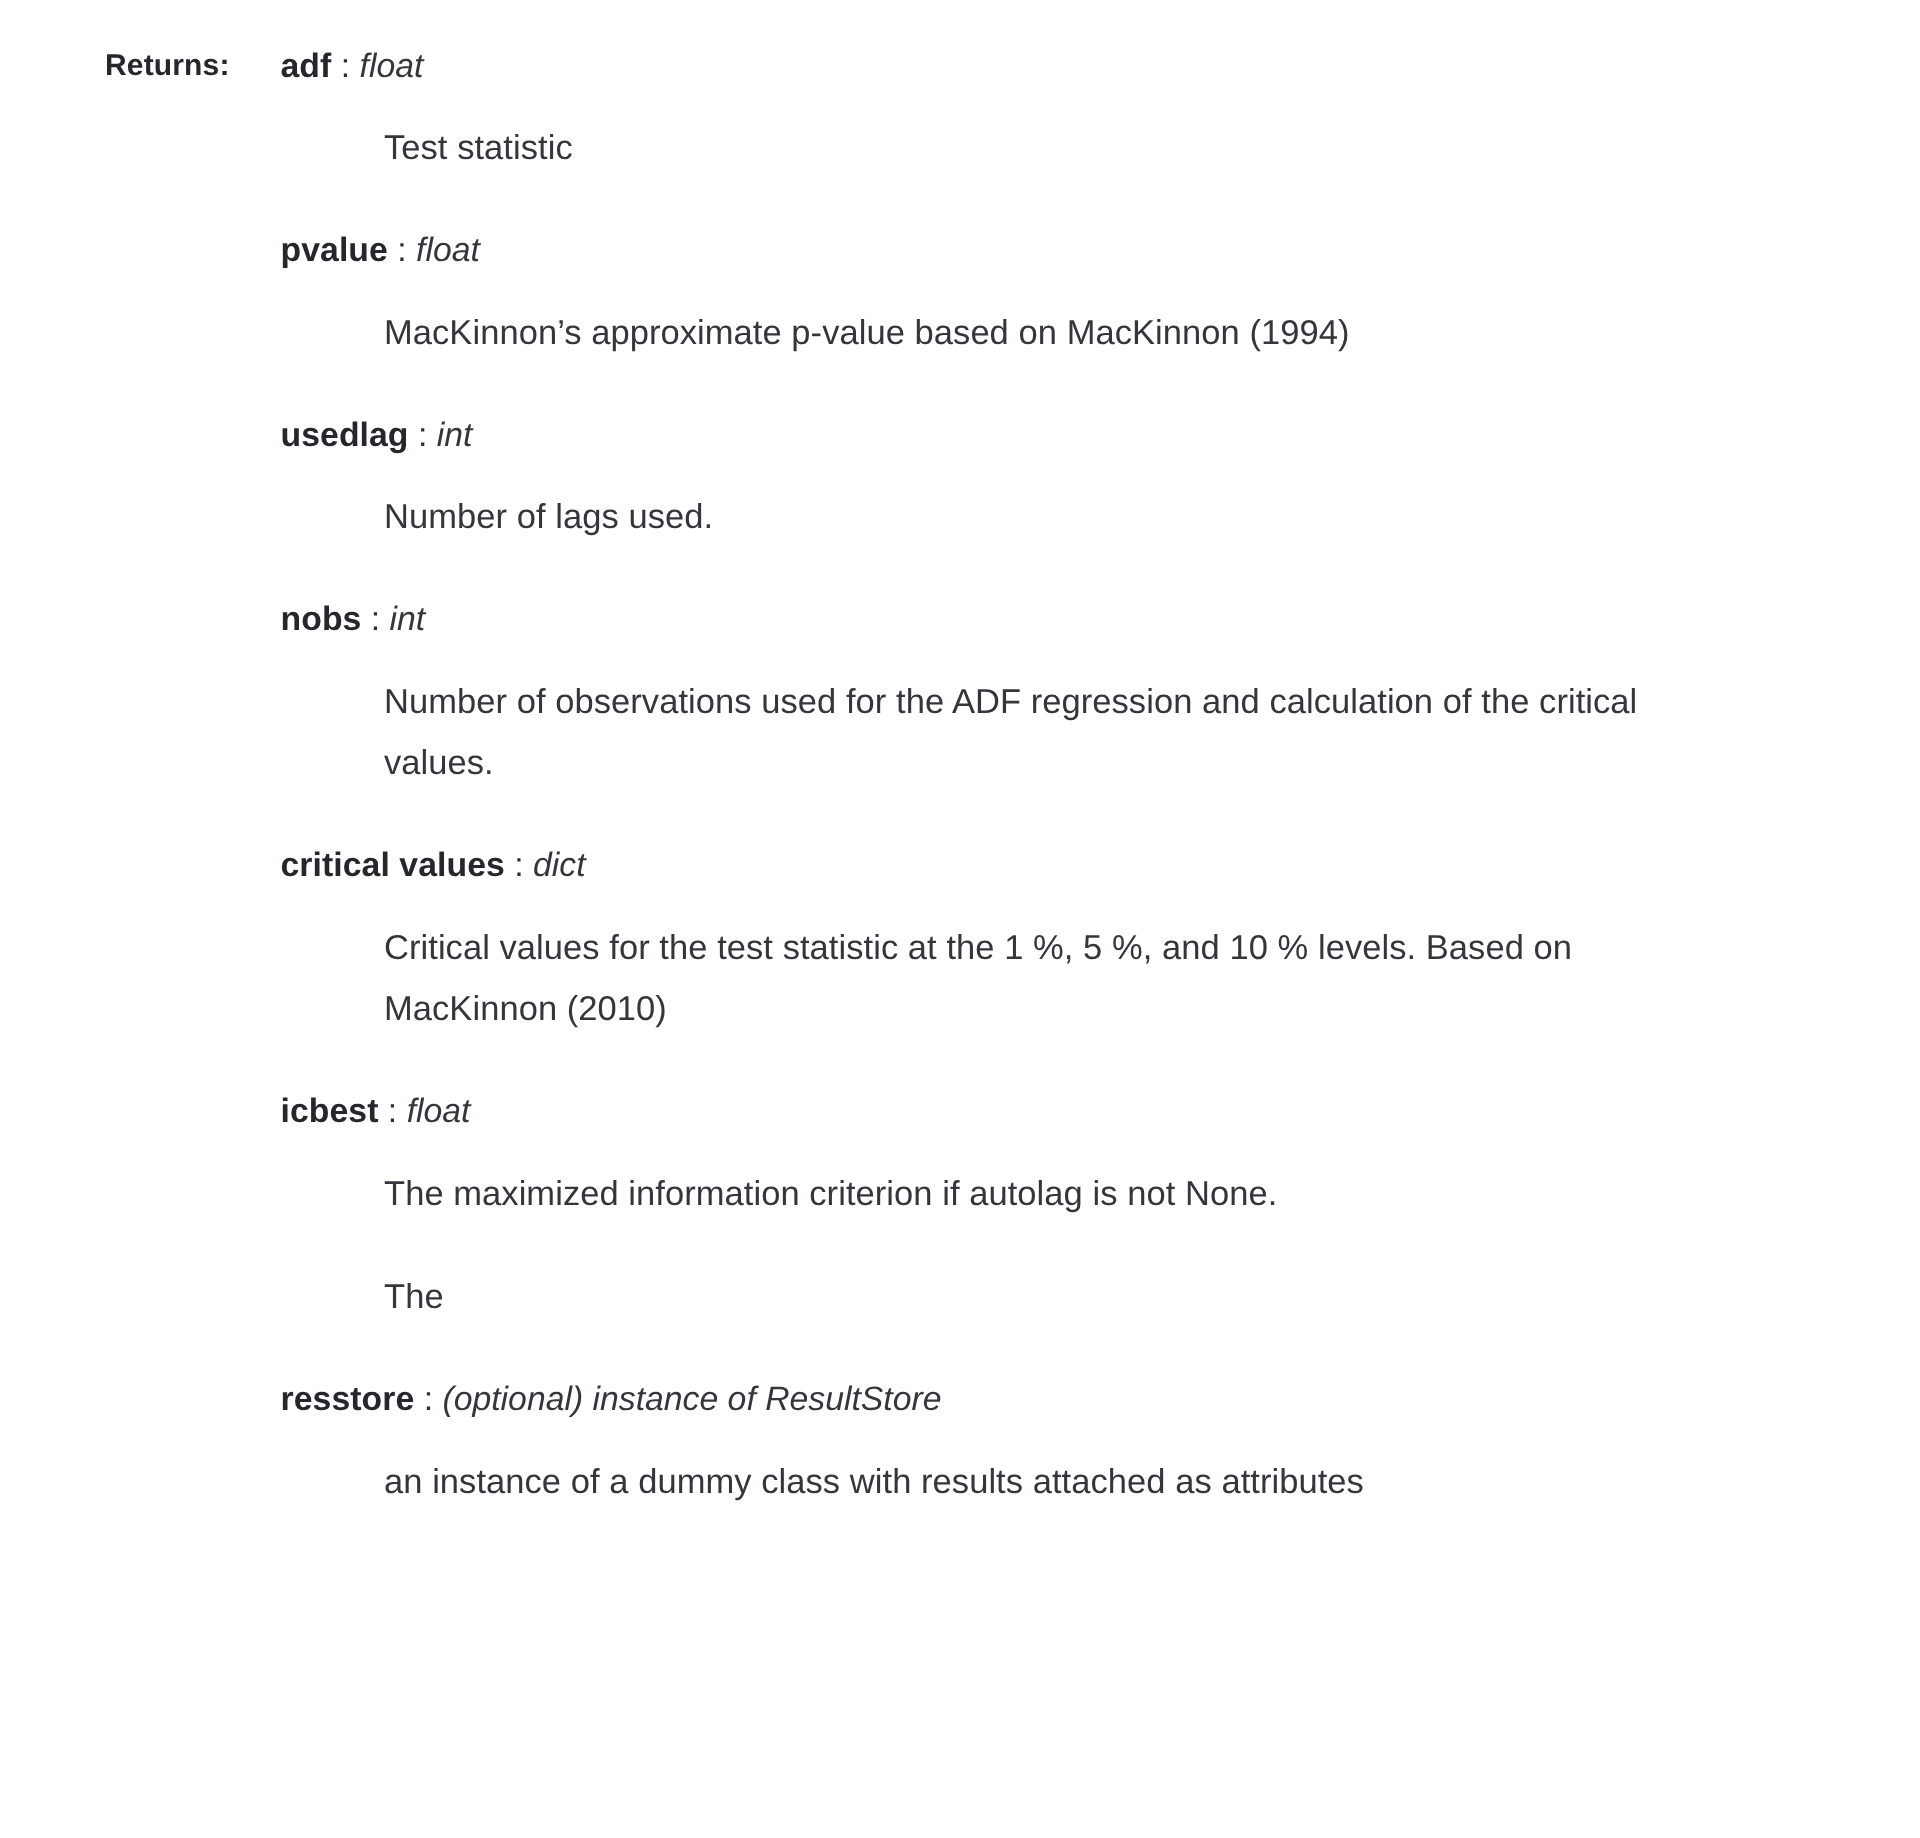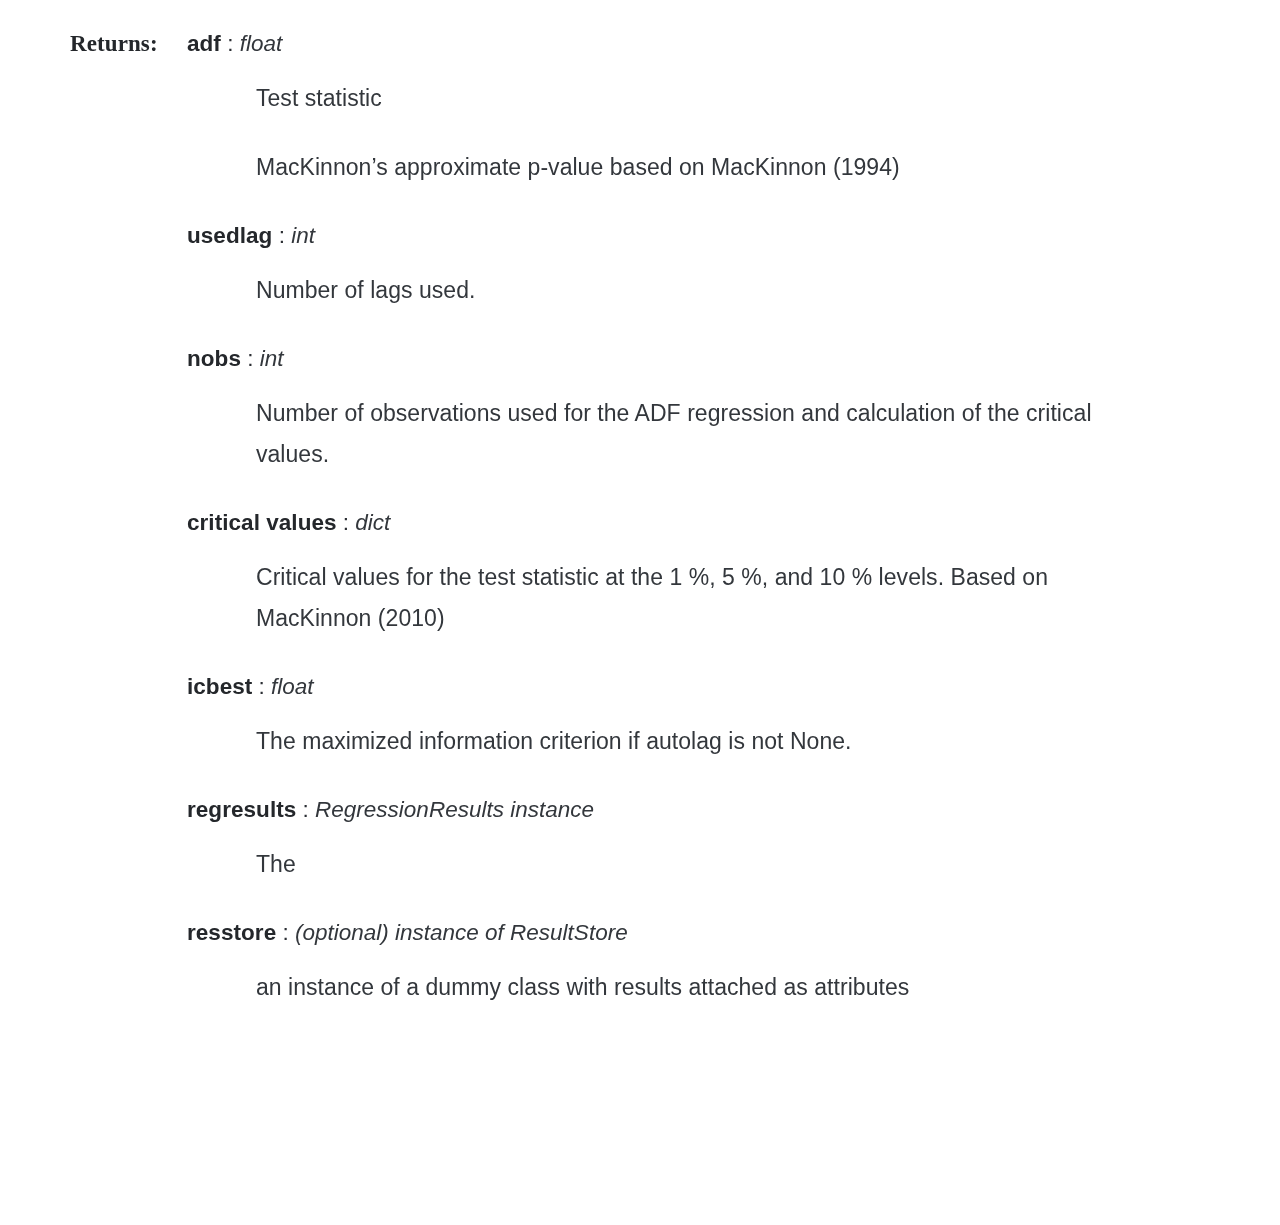--- a/index.html
+++ b/index.html
@@ -23,27 +23,26 @@
   }
   .returns-block {
     display: flex;
     align-items: flex-start;
     padding-top: 24px;
   }
   .returns-label {
     width: 187px;
     padding-left: 70px;
     box-sizing: border-box;
-    font-size: 23px;
+    font-size: 20px;
     font-weight: bold;
     line-height: 40px;
     color: #24272b;
     letter-spacing: 0.1px;
     white-space: nowrap;
-    font-family: Liberation Serif, serif;
   }
   .returns-body {
     width: 1000px;
   }
   .field-entry {
     margin: 0 0 28px 0;
   }
   .field-entry:last-child {
     margin-bottom: 12px;
   }
@@ -88,20 +87,23 @@
     <div class="returns-body">
 
       <div class="field-entry">
         <div class="field-head">
           <span class="field-name">adf</span><span class="field-sep"> : </span><span class="field-type">float</span>
         </div>
         <div class="field-desc">Test statistic</div>
       </div>
 
       <div class="field-entry">
+        <div class="field-head">
+          <span class="field-name">pvalue</span><span class="field-sep"> : </span><span class="field-type">float</span>
+        </div>
         <div class="field-desc">MacKinnon’s approximate p-value based on MacKinnon (1994)</div>
       </div>
 
       <div class="field-entry">
         <div class="field-head">
           <span class="field-name">usedlag</span><span class="field-sep"> : </span><span class="field-type">int</span>
         </div>
         <div class="field-desc">Number of lags used.</div>
       </div>
 
@@ -120,23 +122,20 @@
       </div>
 
       <div class="field-entry">
         <div class="field-head">
           <span class="field-name">icbest</span><span class="field-sep"> : </span><span class="field-type">float</span>
         </div>
         <div class="field-desc">The maximized information criterion if autolag is not None.</div>
       </div>
 
       <div class="field-entry">
-        <div class="field-head">
-          <span class="field-name">regresults</span><span class="field-sep"> : </span><span class="field-type">RegressionResults instance</span>
-        </div>
         <div class="field-desc">The</div>
       </div>
 
       <div class="field-entry">
         <div class="field-head">
           <span class="field-name">resstore</span><span class="field-sep"> : </span><span class="field-type">(optional) instance of ResultStore</span>
         </div>
         <div class="field-desc">an instance of a dummy class with results attached as attributes</div>
       </div>
 

